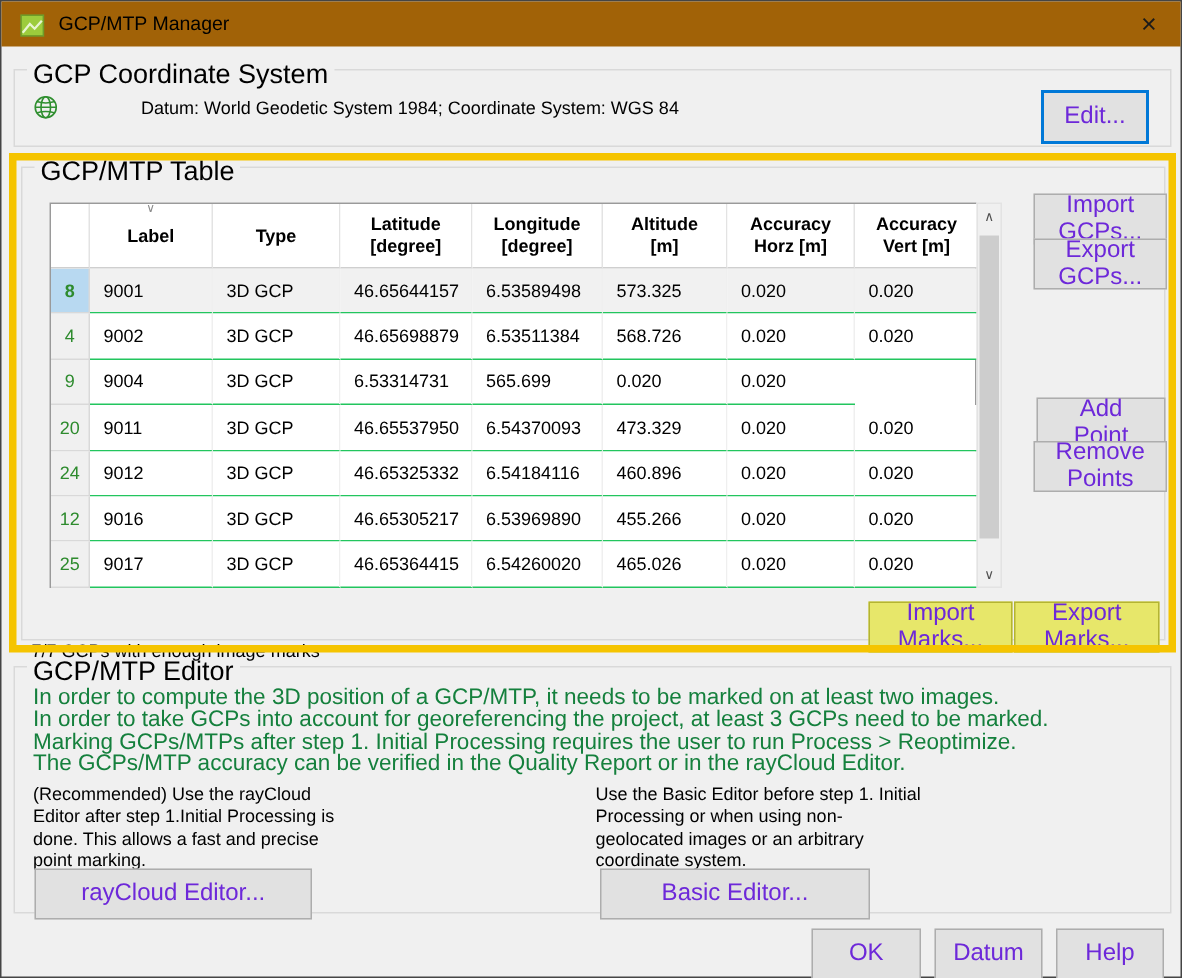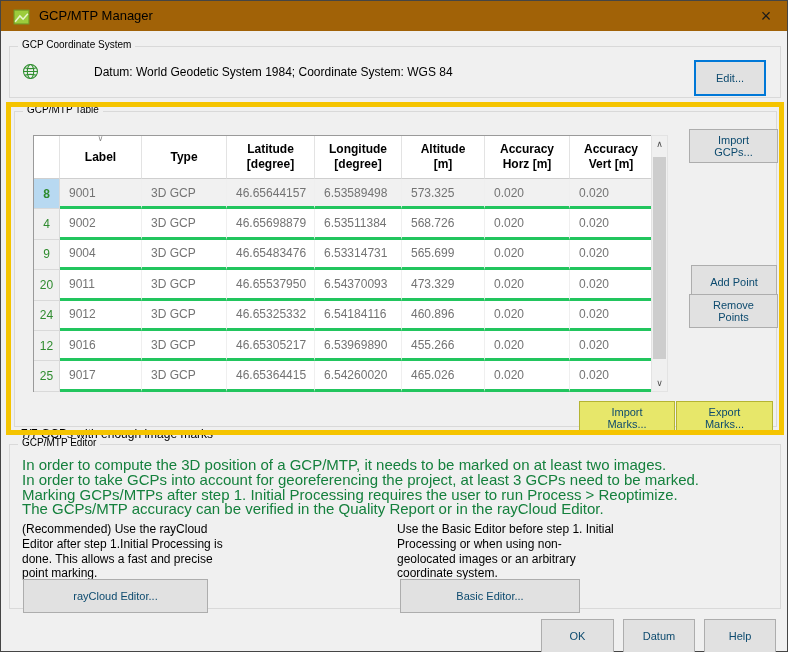--- a/index.html
+++ b/index.html
@@ -3,36 +3,36 @@
 <meta charset="utf-8">
 <style>
   html,body{margin:0;padding:0;}
   body{width:788px;height:652px;overflow:hidden;font-family:"Liberation Sans",sans-serif;background:#ffffff;}
   .window{position:absolute;top:0;left:0;width:788px;height:652px;box-sizing:border-box;border:1px solid #454545;background:#f0f0f0;}
   .titlebar{position:absolute;top:0;left:0;right:0;height:30px;background:#a16207;}
   .app-icon{position:absolute;left:12px;top:7px;width:17px;height:17px;}
   .title{position:absolute;left:38px;top:7px;font-size:13px;color:#000;}
   .close{position:absolute;top:3px;right:8px;width:26px;height:24px;display:flex;align-items:center;justify-content:center;font-size:18px;color:#1a1a1a;cursor:pointer;}
   .groupbox{position:absolute;border:1px solid #d9d9d9;box-sizing:border-box;}
-  .group-label{position:absolute;top:-8px;left:8px;background:#f0f0f0;padding:0 4px;font-size:10px;color:#000;white-space:nowrap;}
-  .btn{position:absolute;display:flex;align-items:center;justify-content:center;background:#e1e1e1;border:1px solid #adadad;font-size:11px;font-family:inherit;color:#0c4a6e;padding:16px;box-sizing:border-box;cursor:pointer;}
+  .group-label{position:absolute;top:-8px;left:8px;background:#f0f0f0;padding:0 4px;font-size:18px;color:#000;white-space:nowrap;}
+  .btn{position:absolute;display:flex;align-items:center;justify-content:center;background:#e1e1e1;border:1px solid #adadad;font-size:16px;font-family:inherit;color:#6d28d9;padding:16px;box-sizing:border-box;cursor:pointer;}
   .btn.focus{border:2px solid #0078d7;}
   .btn.marks{background:#e7e76a;border:1px solid #b4b432;}
   .globe{position:absolute;left:12px;top:16px;width:17px;height:17px;}
   .datum{position:absolute;left:40px;top:18px;font-size:12px;color:#000;margin-left:44px;}
   .hl-box{position:absolute;left:5px;top:101px;width:778px;height:333px;box-sizing:border-box;border:5px solid #f5c400;pointer-events:none;z-index:5;}
   
   .table{position:absolute;left:32px;top:134px;width:618px;height:257px;box-sizing:border-box;border:1px solid #9a9a9a;background:#ffffff;z-index:2;}
   .grid-row{display:grid;grid-template-columns:26px 82px 85px 88px 87px 83px 85px 82px;}
   .thead{height:43px;}
   .th{position:relative;display:flex;align-items:center;justify-content:center;text-align:center;font-weight:bold;font-size:12px;line-height:1.25;border-right:1px solid #e3e3e3;border-bottom:1px solid #cfcfcf;white-space:pre-line;background:#fff;box-sizing:border-box;}
   .th:last-child{border-right:none;}
   .sort{position:absolute;top:-2px;left:50%;transform:translateX(-50%);font-size:8px;color:#8a8a8a;font-weight:normal;}
   .trow{height:30.4px;}
-  .td{font-size:12px;display:flex;align-items:center;padding-left:9px;border-right:1px solid #efefef;border-bottom:3px solid #22c55e;color:#737373;box-sizing:border-box;background:#fff;}
+  .td{font-size:12px;display:flex;align-items:center;padding-left:9px;border-right:1px solid #efefef;border-bottom:1px solid #22c55e;color:#000000;box-sizing:border-box;background:#fff;}
   .td:last-child{border-right:none;}
   .td.rowhdr{justify-content:center;padding-left:0;background:#f0f0f0;color:#2e8b2e;border-right:1px solid #d9d9d9;border-bottom:1px solid #d9d9d9;}
   .trow.selected .td{background:#f1f1f1;}
   .trow.selected .td.rowhdr{background:#b8d9f1;font-weight:bold;}
   
   .vscroll{position:absolute;left:650px;top:134px;width:17px;height:257px;background:#f0f0f0;border:1px solid #e3e3e3;box-sizing:border-box;z-index:2;}
   .varrow{position:absolute;left:0;width:15px;height:16px;display:flex;align-items:center;justify-content:center;font-size:9px;color:#505050;cursor:pointer;}
   .vthumb{position:absolute;left:1px;top:21px;width:13px;height:202px;background:#cdcdcd;cursor:pointer;}
   .status{position:absolute;left:20px;top:403px;font-size:12px;color:#000;z-index:2;margin-top:23px;}
   
@@ -111,21 +111,20 @@
       <div class="td">46.65698879</div>
       <div class="td">6.53511384</div>
       <div class="td">568.726</div>
       <div class="td">0.020</div>
       <div class="td">0.020</div>
     </div>
     <div class="grid-row trow">
       <div class="td rowhdr">9</div>
       <div class="td">9004</div>
       <div class="td">3D GCP</div>
-      <div class="td">46.65483476</div>
       <div class="td">6.53314731</div>
       <div class="td">565.699</div>
       <div class="td">0.020</div>
       <div class="td">0.020</div>
     </div>
     <div class="grid-row trow">
       <div class="td rowhdr">20</div>
       <div class="td">9011</div>
       <div class="td">3D GCP</div>
       <div class="td">46.65537950</div>
@@ -166,20 +165,21 @@
     </div>
   </div>
 
   <div class="vscroll">
     <span class="varrow" style="top:0;">∧</span>
     <span class="vthumb"></span>
     <span class="varrow" style="bottom:0;">∨</span>
   </div>
 
   <button class="btn" style="left:688px;top:128px;width:89px;height:24px;">Import GCPs...</button>
+  <button class="btn" style="left:688px;top:158px;width:89px;height:24px;">Export GCPs...</button>
   <button class="btn" style="left:690px;top:264px;width:86px;height:22px;">Add Point</button>
   <button class="btn" style="left:688px;top:293px;width:89px;height:22px;">Remove Points</button>
 
   <span class="status">7/7 GCPs with enough image marks</span>
   <button class="btn marks" style="left:578px;top:400px;width:96px;height:23px;z-index:2;">Import Marks...</button>
   <button class="btn marks" style="left:675px;top:400px;width:97px;height:23px;z-index:2;">Export Marks...</button>
 
   <div class="groupbox" style="left:8px;top:443px;width:772px;height:165px;">
     <span class="group-label">GCP/MTP Editor</span>
     <div class="edlines">

